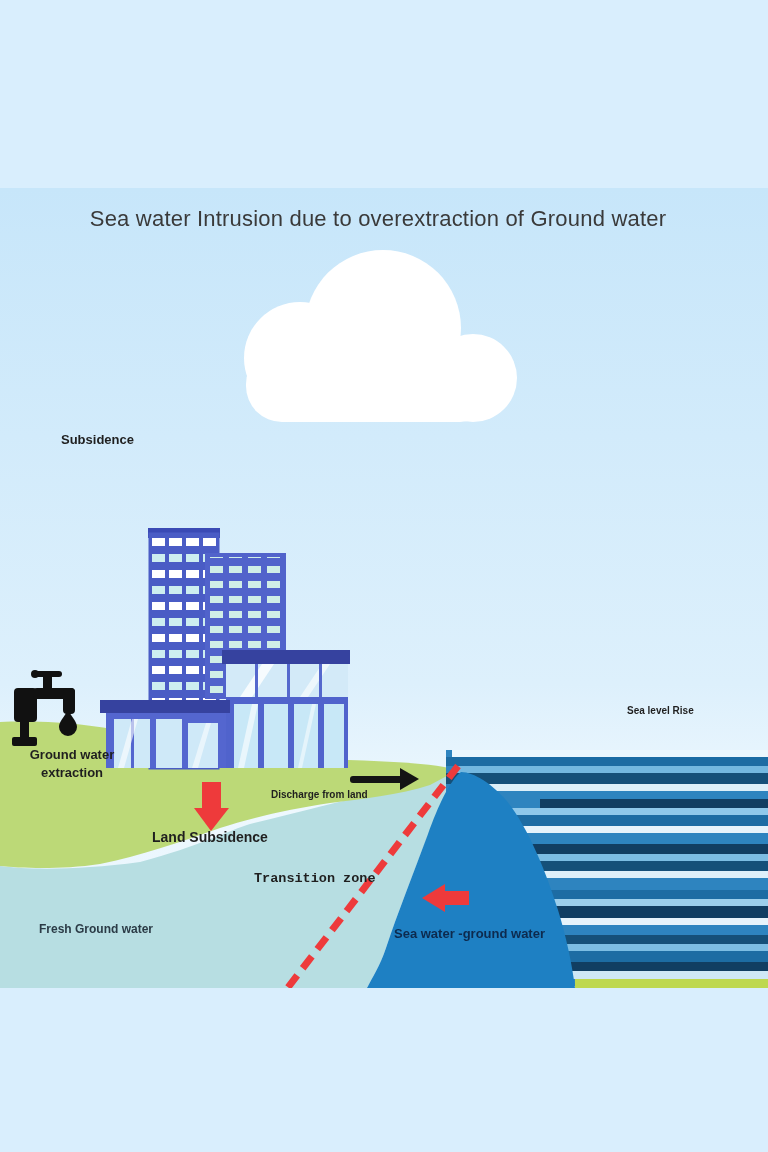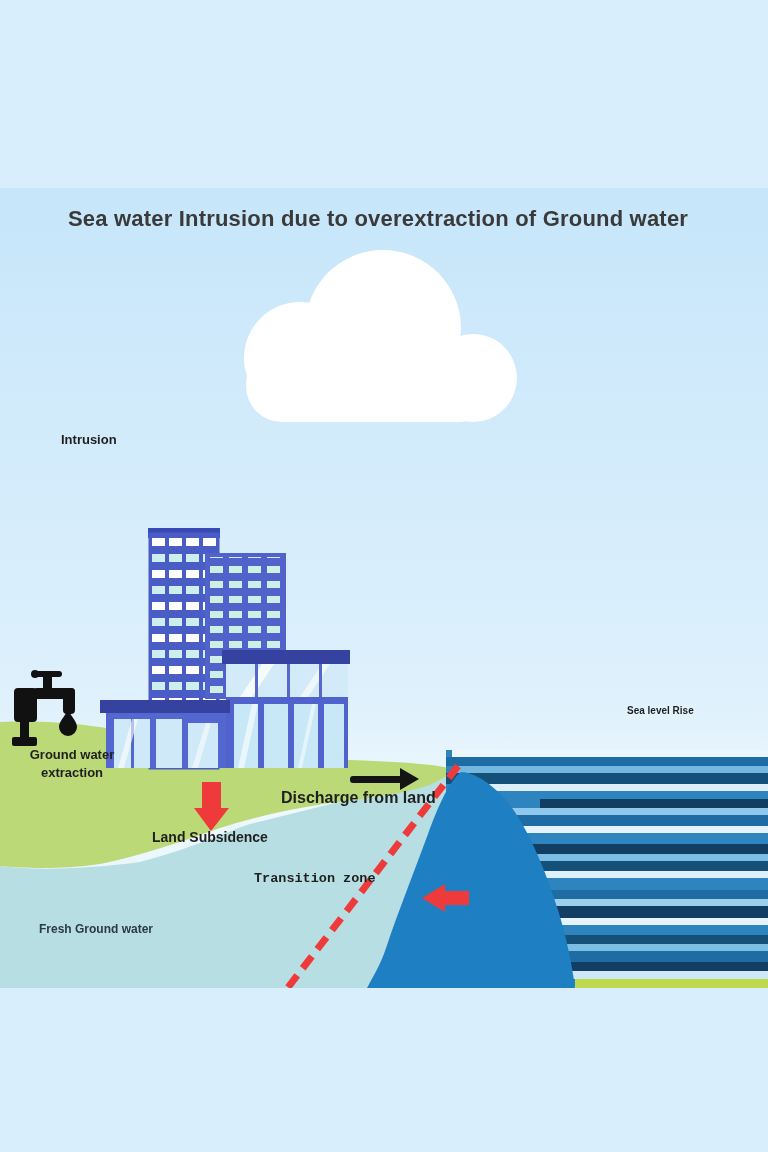--- a/index.html
+++ b/index.html
@@ -2,25 +2,25 @@
 <html><head>
 <meta charset="utf-8">
 <style>
   html,body{margin:0;padding:0;}
   body{width:768px;height:1152px;overflow:hidden;font-family:"Liberation Sans",sans-serif;}
   .stage{position:relative;width:768px;height:1152px;background:#d9eefd;}
   .diagram{position:absolute;left:0;top:188px;width:768px;height:800px;overflow:hidden;}
   .diagram svg{position:absolute;left:0;top:0;}
   .lbl{position:absolute;font-weight:bold;color:#1f1f1f;white-space:nowrap;}
   .title{position:absolute;left:0;right:12px;top:18px;text-align:center;font-size:22px;
-         font-weight:700;color:#3a3a3a;letter-spacing:.2px;}
+         font-weight:400;color:#3a3a3a;letter-spacing:.2px;}
   .lbl-atmosphere{left:61px;top:244px;font-size:13px;}
   .lbl-extraction{left:0;top:558px;width:102px;text-align:center;font-size:13px;
                   line-height:18px;white-space:normal;margin-left:21px;}
-  .lbl-discharge{left:271px;top:601px;font-size:16px;margin-left:10px;}
+  .lbl-discharge{left:271px;top:601px;font-size:10px;}
   .lbl-subsidence{left:152px;top:641px;font-size:14px;}
   .lbl-sealevel{left:627px;top:517px;font-size:10px;}
   .lbl-transition{left:254px;top:683px;font-size:13.5px;font-family:Liberation Mono, monospace;}
   .lbl-fresh{left:39px;top:734px;font-size:12px;color:#2b3b46;}
   .lbl-mixing{left:372px;top:735px;width:195px;text-align:center;font-size:13px;
               line-height:21px;color:#0d2a4e;white-space:normal;}
 </style>
 </head>
 <body>
 
@@ -159,26 +159,27 @@
         <polygon points="194,620 229,620 211,643"></polygon>
       </g>
 
       <g fill="#ee3a3b">
         <polygon points="422,710 445,696 445,724"></polygon>
         <rect x="443" y="703" width="26" height="14"></rect>
       </g>
     </svg>
 
     <div class="title">Sea water Intrusion due to overextraction of Ground water</div>
-    <div class="lbl lbl-atmosphere">Intrusion</div>
+    <div class="lbl lbl-atmosphere">Subsidence</div>
     <div class="lbl lbl-extraction">
       <span style="display:block">Ground water</span>
       <span style="display:block">extraction</span>
     </div>
     <div class="lbl lbl-discharge">Discharge from land</div>
     <div class="lbl lbl-subsidence">Land Subsidence</div>
     <div class="lbl lbl-sealevel">Sea level Rise</div>
     <div class="lbl lbl-transition">Transition zone</div>
     <div class="lbl lbl-fresh">Fresh Ground water</div>
     <div class="lbl lbl-mixing">
+      <span style="display:block">Sea water -ground water</span>
     </div>
   </div>
 </div>
 
 </body></html>

